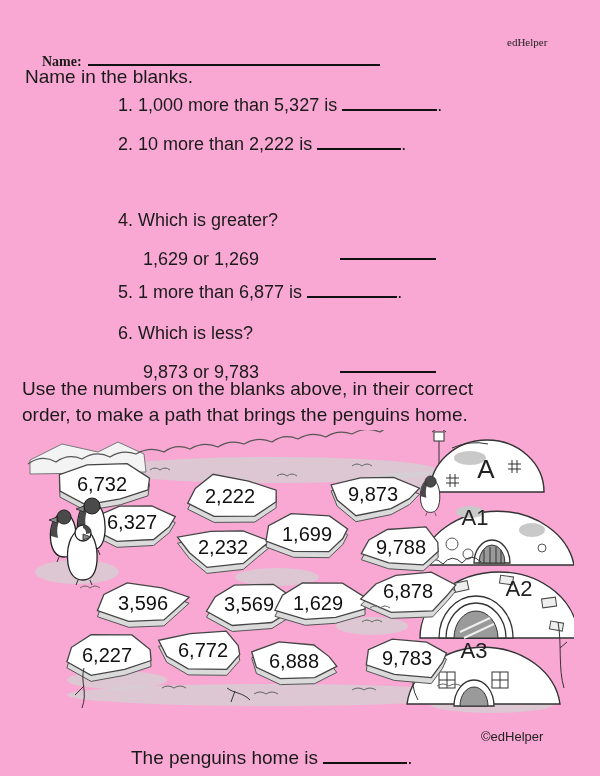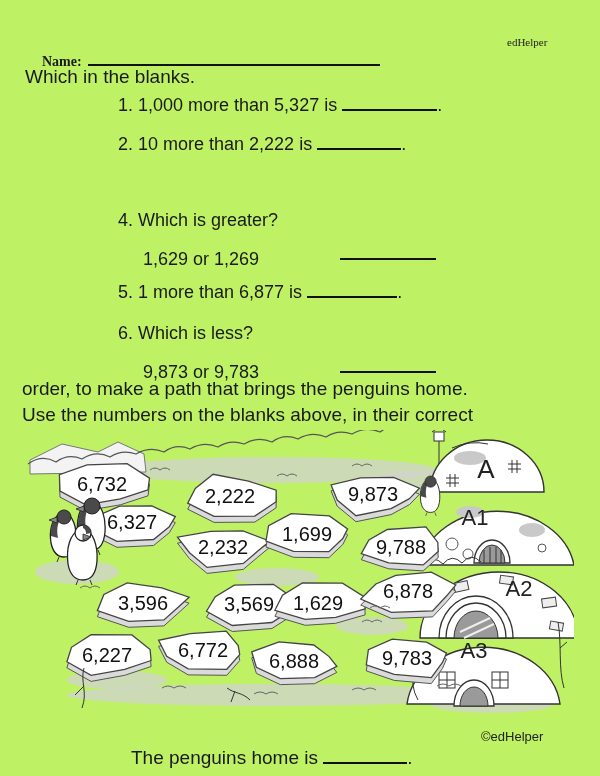--- a/index.html
+++ b/index.html
@@ -1,16 +1,16 @@
 <!DOCTYPE html>
 <html><head>
 <meta charset="utf-8">
 <style>
   html,body{margin:0;padding:0;background:#fff;}
-  .sheet{position:relative;width:600px;height:776px;background:#bef264;overflow:hidden;
+  .sheet{position:relative;width:600px;height:776px;background:#f9a8d4;overflow:hidden;
          font-family:"Liberation Sans",sans-serif;color:#1a1a1a;}
   .brand-top{position:absolute;top:36px;left:507px;font-family:"Liberation Serif",serif;
              font-size:11px;color:#222;}
   .name-row{position:absolute;top:52px;left:42px;font-family:"Liberation Serif",serif;
             font-weight:bold;font-size:14px;white-space:nowrap;}
   .name-line{display:inline-block;width:292px;height:12px;border-bottom:2px solid #111;
              margin-left:6px;}
   .heading{position:absolute;top:66px;left:25px;font-size:19px;}
   .q{position:absolute;left:118px;font-size:18px;white-space:nowrap;}
   .q .qnum{margin-right:5px;}
@@ -46,21 +46,21 @@
 <body>
 
 <div class="sheet">
 
   <div class="brand-top">edHelper</div>
 
   <div class="name-row">
     <span>Name:</span><span class="name-line"></span>
   </div>
 
-  <div class="heading">Which in the blanks.</div>
+  <div class="heading">Name in the blanks.</div>
 
   <div class="q" style="top:94px">
     <span class="qnum">1.</span><span>1,000 more than 5,327 is</span>
     <span class="blank b1"></span><span>.</span>
   </div>
 
   <div class="q" style="top:133px">
     <span class="qnum">2.</span><span>10 more than 2,222 is</span>
     <span class="blank b2"></span><span>.</span>
   </div>
@@ -77,22 +77,22 @@
     <span class="blank b5"></span><span>.</span>
   </div>
 
   <div class="q" style="top:323px">
     <div><span class="qnum">6.</span><span>Which is less?</span></div>
     <div class="line2">9,873 or 9,783</div>
   </div>
   <div class="side-blank" style="top:357px"></div>
 
   <div class="instructions">
+    <div>Use the numbers on the blanks above, in their correct</div>
     <div>order, to make a path that brings the penguins home.</div>
-    <div>Use the numbers on the blanks above, in their correct</div>
   </div>
 
   <div class="illustration">
     <svg width="552" height="284" viewBox="0 0 552 284" xmlns="http://www.w3.org/2000/svg">
 
       <g>
         <ellipse class="wash" cx="250" cy="40" rx="165" ry="13"></ellipse>
         <ellipse class="wash" cx="70" cy="30" rx="45" ry="9"></ellipse>
         <ellipse class="wash" cx="400" cy="52" rx="60" ry="10"></ellipse>
         <ellipse class="wash" cx="55" cy="142" rx="42" ry="12"></ellipse>

